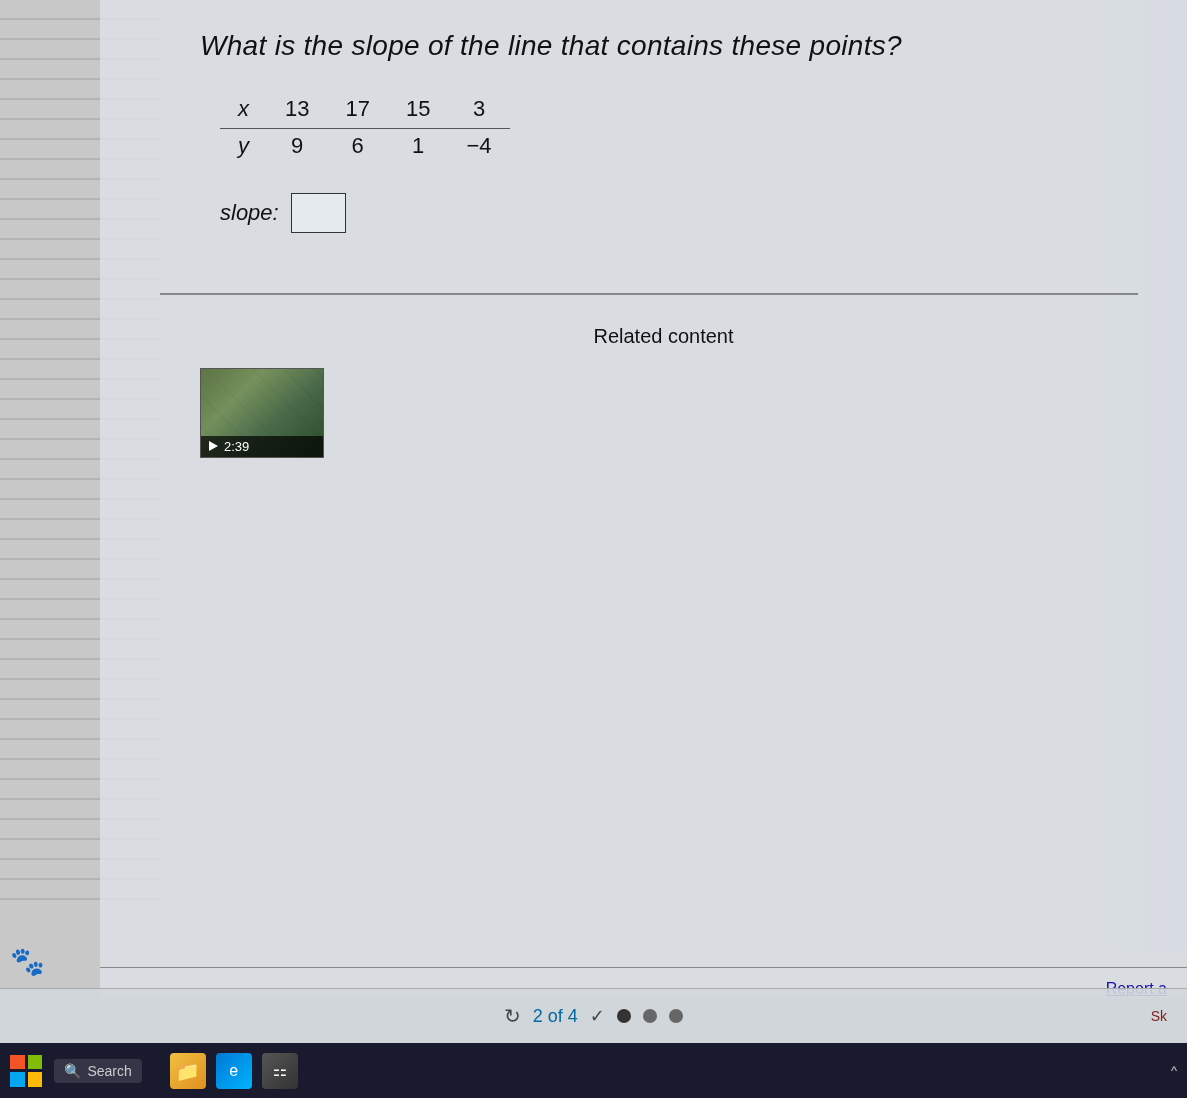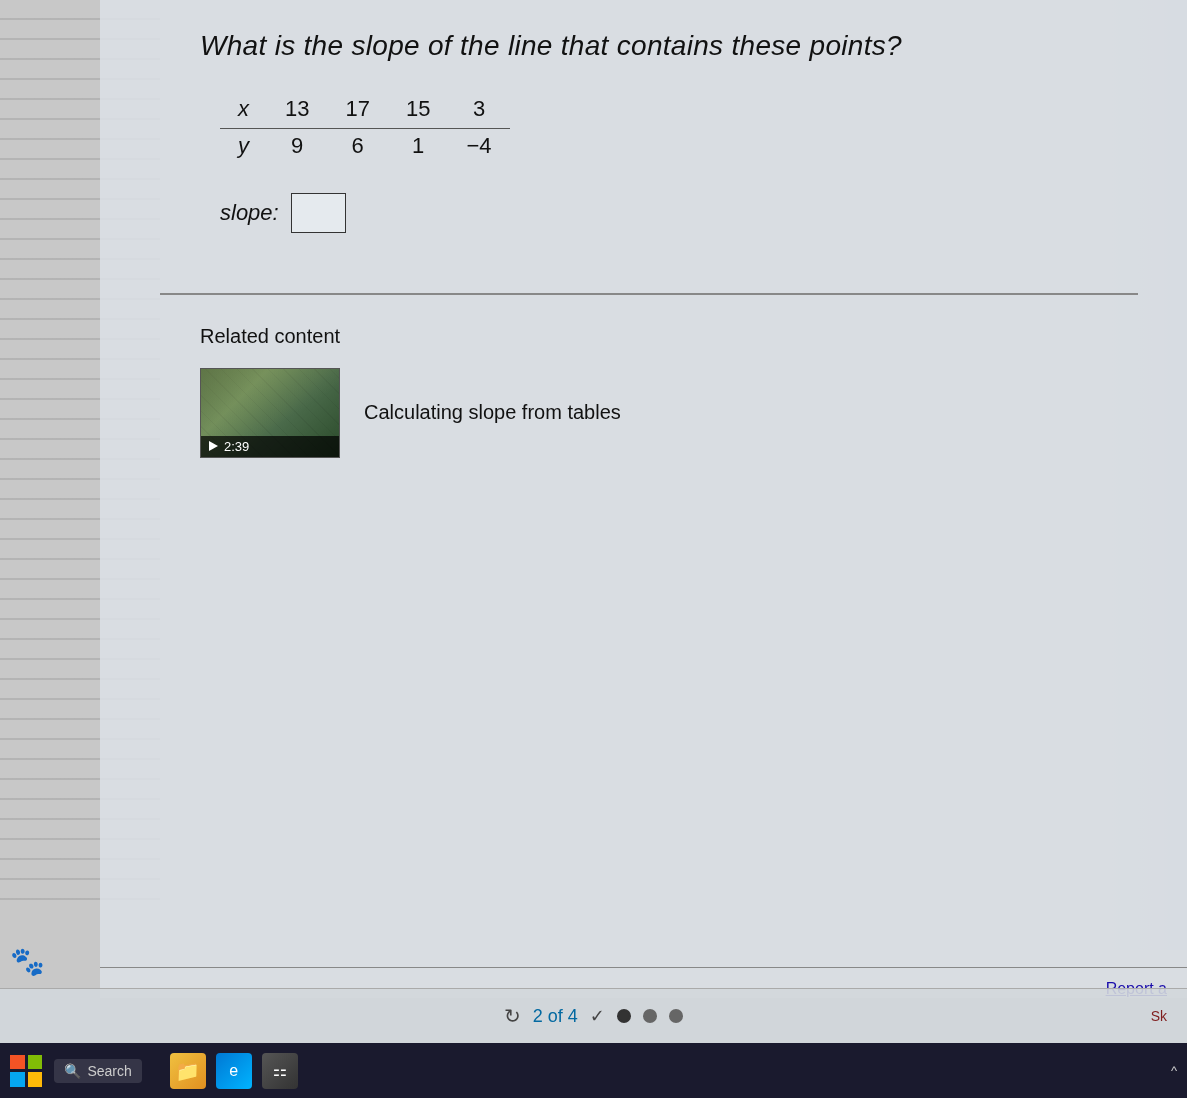--- a/index.html
+++ b/index.html
@@ -115,37 +115,38 @@
     .divider {
       width: 90%;
       height: 1.5px;
       background: #888;
       margin: 40px auto 30px 60px;
     }
 
     
     .related-section {
       padding: 0 60px 20px 100px;
+      text-align: center;
     }
 
     .related-title {
       font-size: 20px;
       color: #111;
       font-weight: 400;
       margin-bottom: 20px;
     }
 
     .video-item {
       display: flex;
       align-items: center;
       gap: 24px;
     }
 
     .video-thumbnail {
-      width: 140px;
+      width: 124px;
       height: 90px;
       background: linear-gradient(135deg, #3a5a3a 0%, #6a8a5a 30%, #4a6a4a 60%, #2a4a2a 100%);
       position: relative;
       border: 1px solid #555;
       overflow: hidden;
       text-decoration: underline;
     }
 
     .video-thumbnail::before {
       content: '';
@@ -397,21 +398,20 @@
   <div class="related-section">
     <div class="related-title">Related content</div>
 
     <div class="video-item">
       <div class="video-thumbnail">
         <div class="video-duration-bar">
           <span class="play-icon"></span>
           <span>2:39</span>
         </div>
       </div>
-      <div class="video-title">Calculating slope from tables</div>
     </div>
   </div>
 
 </div>
 
 <div class="bottom-divider"></div>
 
 <div class="report-link">Report a</div>
 
 <div class="progress-bar">

